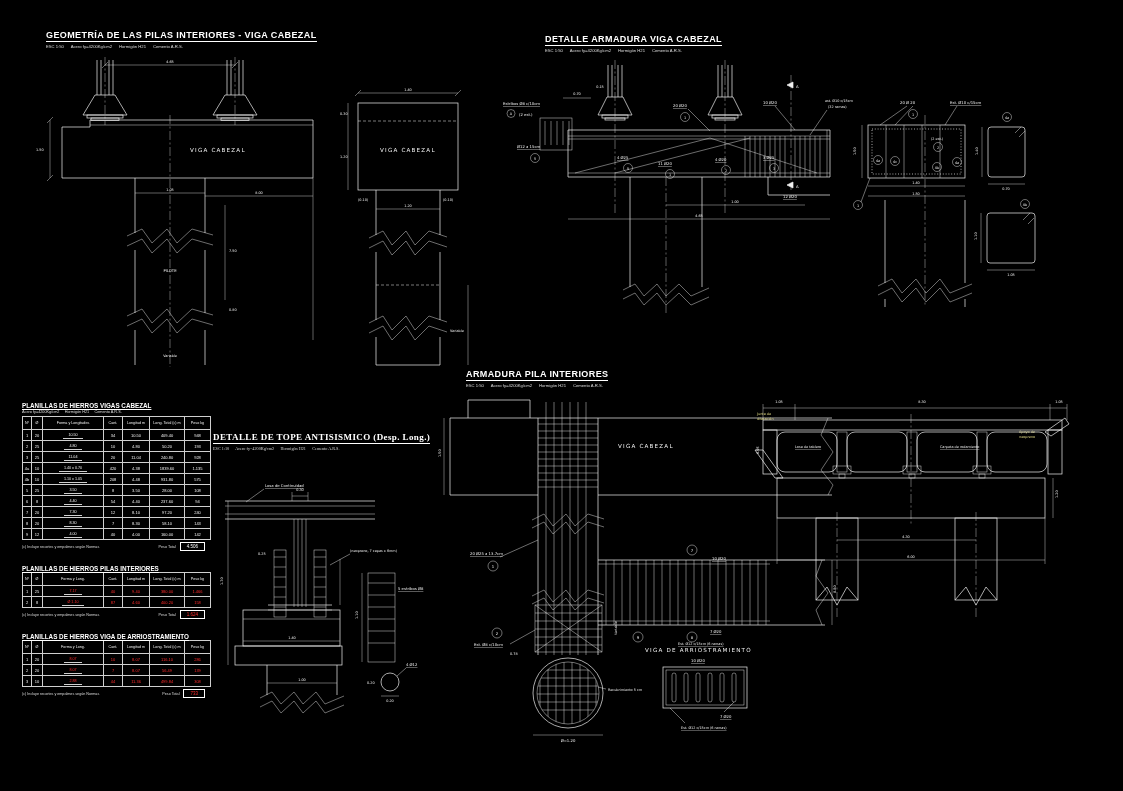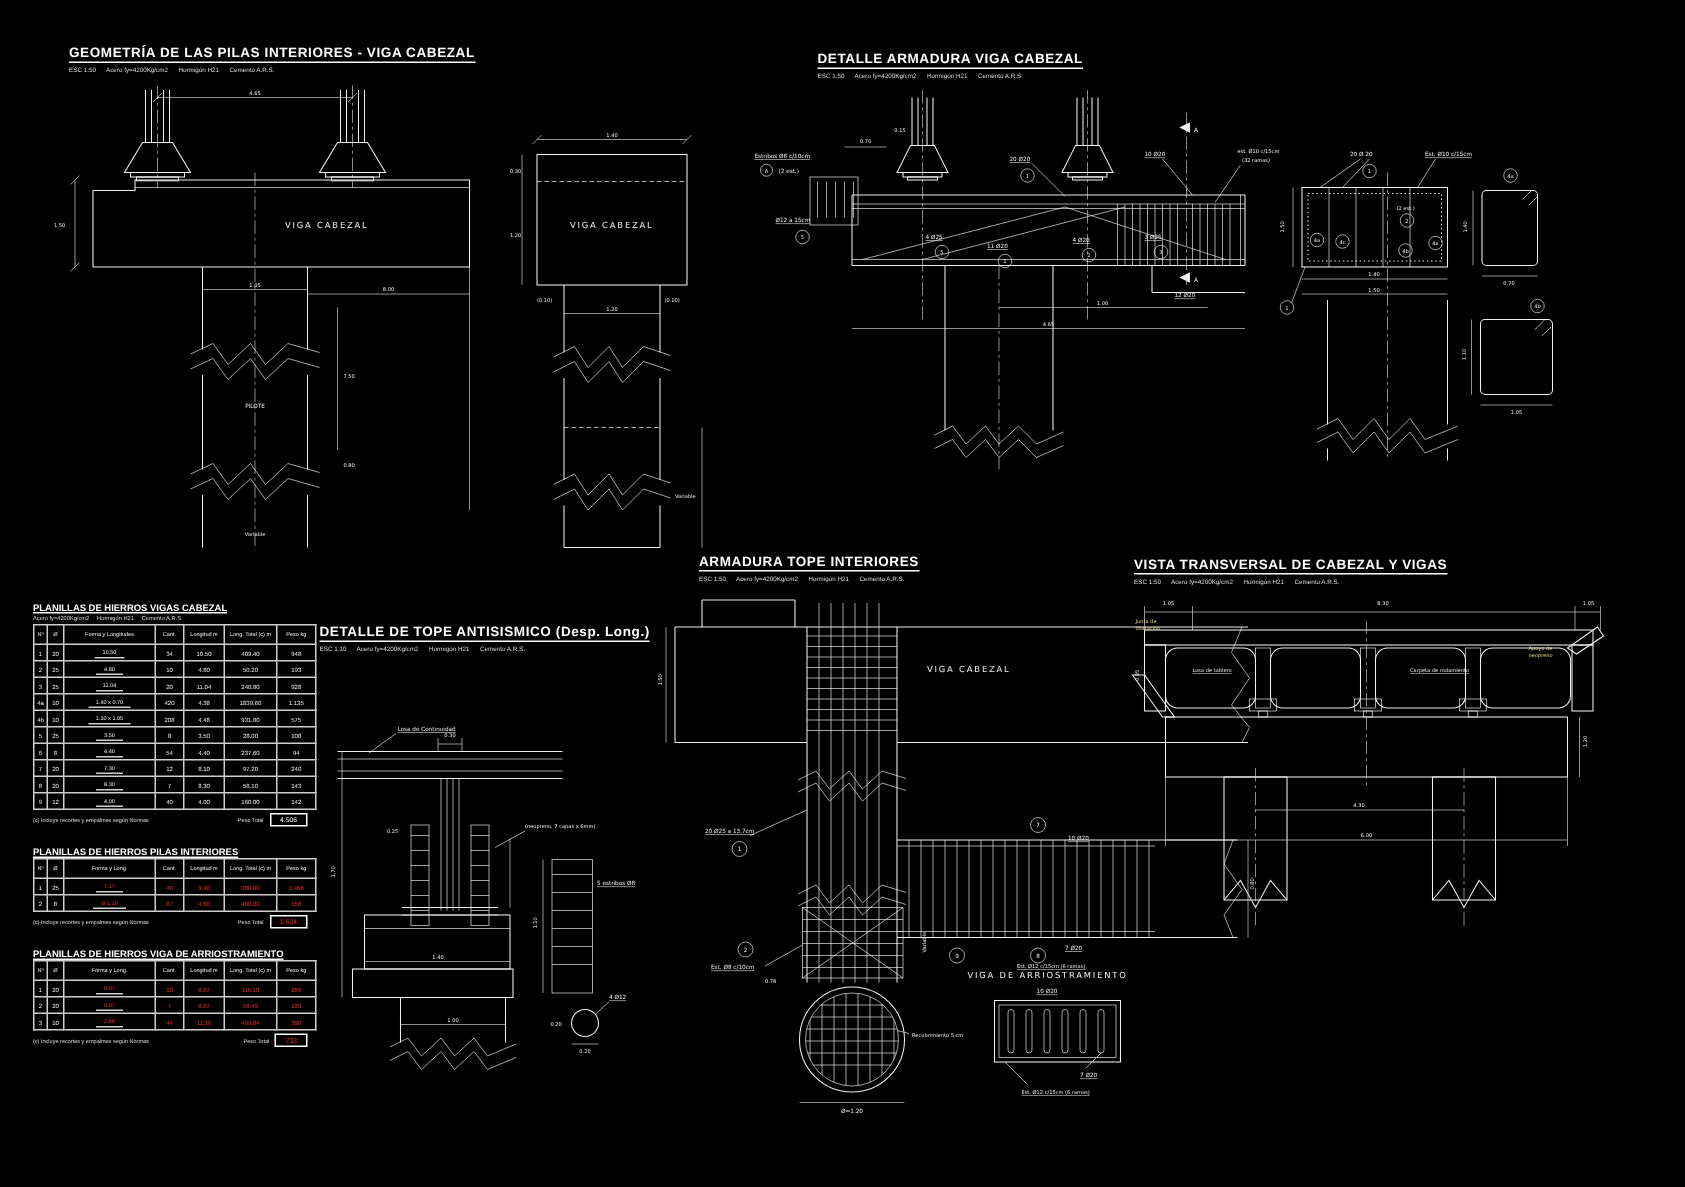--- a/index.html
+++ b/index.html
@@ -50,28 +50,24 @@
 
   <div class="abs" style="left:46px;top:30px;">
     <div class="sec-title">GEOMETRÍA DE LAS PILAS INTERIORES - VIGA CABEZAL</div>
     <div class="sec-sub">ESC 1:50      Acero fy=4200Kg/cm2      Hormigón H21      Cemento A.R.S.</div>
   </div>
   <div class="abs" style="left:545px;top:34px;">
     <div class="sec-title">DETALLE ARMADURA VIGA CABEZAL</div>
     <div class="sec-sub">ESC 1:50      Acero fy=4200Kg/cm2      Hormigón H21      Cemento A.R.S.</div>
   </div>
   <div class="abs" style="left:466px;top:369px;">
-    <div class="sec-title">ARMADURA TOPE INTERIORES</div>
+    <div class="sec-title">ARMADURA PILA INTERIORES</div>
     <div class="sec-sub">ESC 1:50      Acero fy=4200Kg/cm2      Hormigón H21      Cemento A.R.S.</div>
   </div>
-  <div class="abs" style="left:756px;top:371px;">
-    <div class="sec-title">VISTA TRANSVERSAL DE CABEZAL Y VIGAS</div>
-    <div class="sec-sub">ESC 1:50      Acero fy=4200Kg/cm2      Hormigón H21      Cemento A.R.S.</div>
-  </div>
-  <div class="abs" style="left:213px;top:416px;">
+  <div class="abs" style="left:213px;top:432px;font-family:Liberation Serif, serif;">
     <div class="sec-title">DETALLE DE TOPE ANTISISMICO (Desp. Long.)</div>
     <div class="sec-sub">ESC 1:10      Acero fy=4200Kg/cm2      Hormigón H21      Cemento A.R.S.</div>
   </div>
 
   <svg style="left:30px;top:55px;" width="310" height="320" viewBox="0 0 310 320">
     <g>
       <line class="cl" x1="75" y1="2" x2="75" y2="70"></line>
       <line class="cl" x1="205" y1="2" x2="205" y2="70"></line>
       <line class="cl" x1="140" y1="60" x2="140" y2="312"></line>
     </g>

